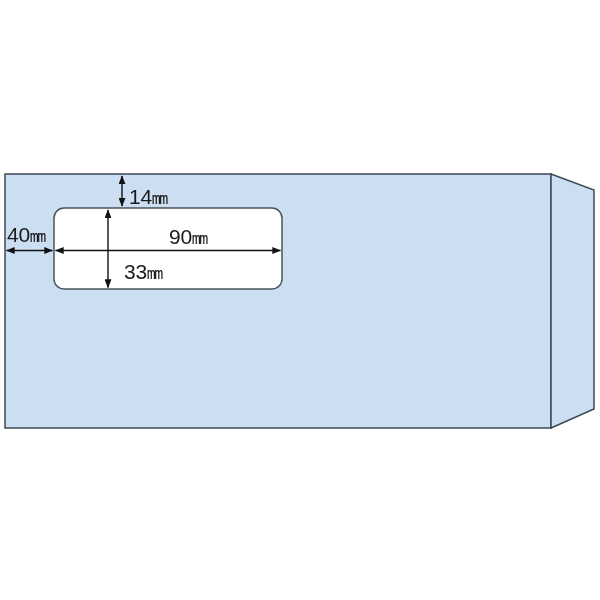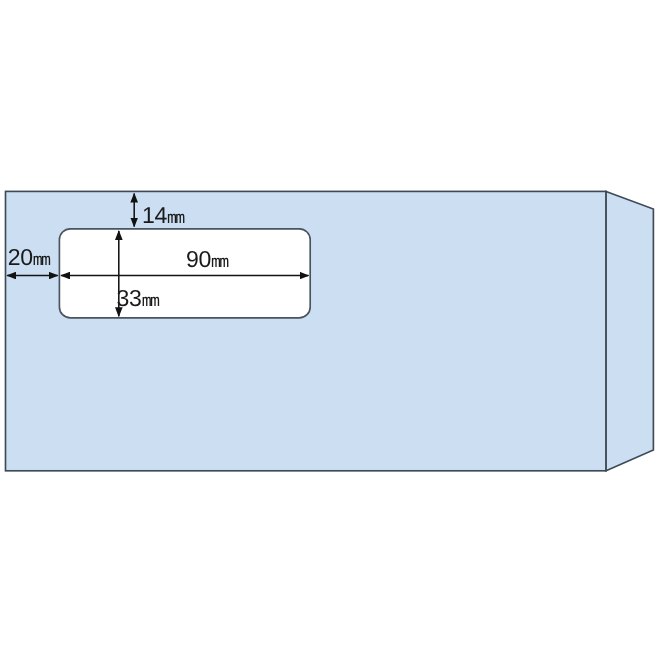--- a/index.html
+++ b/index.html
@@ -83,24 +83,24 @@
 
       <line class="dim-line" x1="55.5" y1="250.5" x2="280.5" y2="250.5" marker-start="url(#arrow-start)" marker-end="url(#arrow-end)"></line>
     </g>
   </svg>
 
   <div class="dim-label" style="left:129px; top:186px;">
     <span class="val" data-bind="diagram.dimensions.window_top_offset.value">14</span><span class="unit" data-bind="diagram.dimensions.window_top_offset.unit">mm</span>
   </div>
 
   <div class="dim-label" style="left:7px; top:224px;">
-    <span class="val" data-bind="diagram.dimensions.window_left_offset.value">20</span><span class="unit" data-bind="diagram.dimensions.window_left_offset.unit">mm</span>
+    <span class="val" data-bind="diagram.dimensions.window_left_offset.value">40</span><span class="unit" data-bind="diagram.dimensions.window_left_offset.unit">mm</span>
   </div>
 
   <div class="dim-label" style="left:169px; top:226px;">
     <span class="val" data-bind="diagram.dimensions.window_width.value">90</span><span class="unit" data-bind="diagram.dimensions.window_width.unit">mm</span>
   </div>
 
-  <div class="dim-label" style="left:106px; top:261px;">
+  <div class="dim-label" style="left:124px; top:261px;">
     <span class="val" data-bind="diagram.dimensions.window_height.value">33</span><span class="unit" data-bind="diagram.dimensions.window_height.unit">mm</span>
   </div>
 
 </div>
 
 </body></html>

